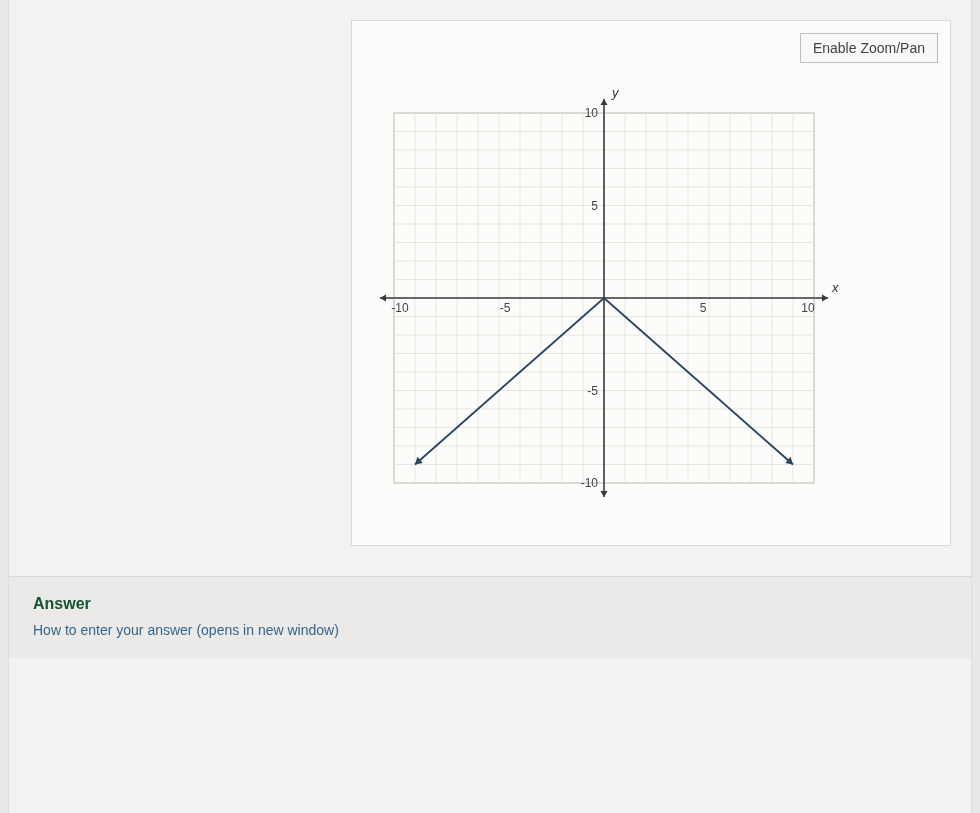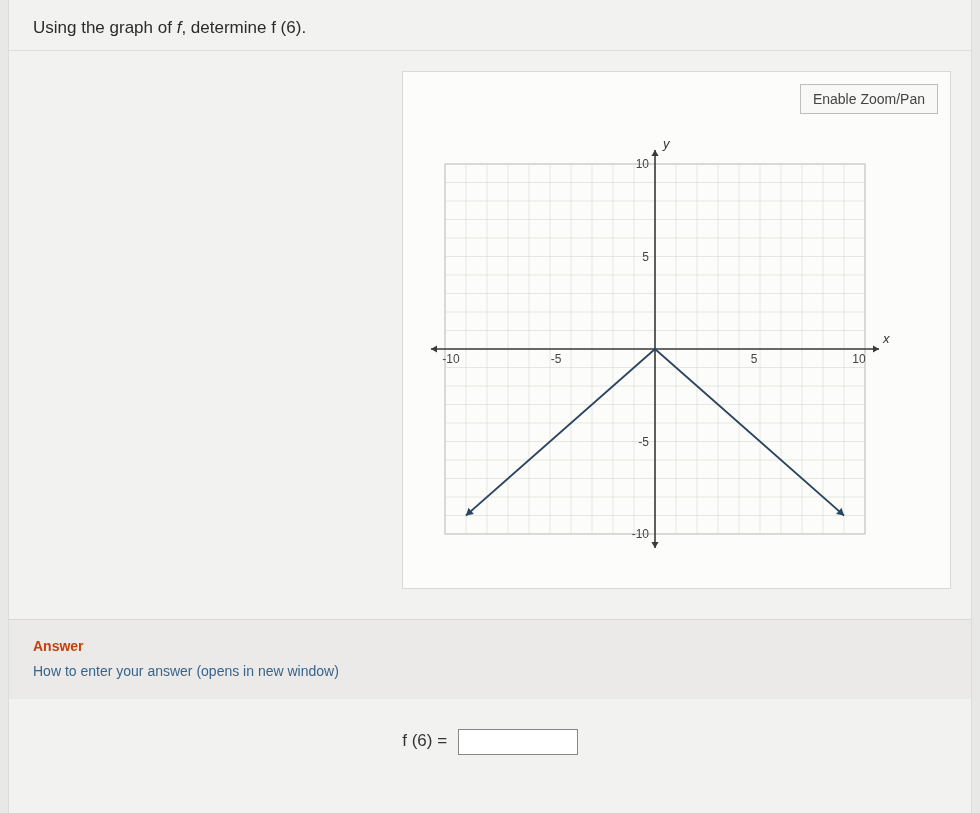--- a/index.html
+++ b/index.html
@@ -31,22 +31,22 @@
     position: relative;
     padding: 20px 20px 30px 20px;
     background: #f2f2f0;
     border-bottom: 1px solid #d8d8d8;
     display: flex;
     justify-content: flex-end;
   }
   .graph-panel {
     background: #fcfcfa;
     border: 1px solid #d8d8d6;
-    width: 549px;
-    padding: 12px 12px 24px 12px;
+    width: 600px;
+    padding: 12px 12px 32px 12px;
     position: relative;
   }
   .zoom-btn {
     position: absolute;
     top: 12px;
     right: 12px;
     background: #f8f8f6;
     border: 1px solid #bdbdbb;
     padding: 6px 12px;
     font-size: 14px;
@@ -58,23 +58,23 @@
     position: relative;
     width: 480px;
     height: 430px;
   }
   .chart-wrap svg { display: block; }
   .answer-section {
     padding: 18px 24px 20px 24px;
     background: #eceae8;
   }
   .answer-section .atitle {
-    font-size: 14px;
+    font-size: 16px;
     font-weight: bold;
-    color: #c2410c;
+    color: #14532d;
   }
   .answer-section .help {
     font-size: 14px;
     color: #36648b;
     cursor: pointer;
     margin-top: 9px;
   }
   .input-row {
     text-align: center;
     padding: 30px 0 30px 0;
@@ -89,23 +89,20 @@
     font-size: 15px;
     padding: 2px 6px;
     vertical-align: middle;
   }
   .eq-label { margin-right: 6px; }
 </style>
 </head>
 <body>
 
 <div class="container">
-  <div class="prompt-row">
-    <span>Using the graph of </span><span class="fn">f</span><span>, determine f (6).</span>
-  </div>
 
   <div class="graph-area">
     <div class="graph-panel">
       <button class="zoom-btn">Enable Zoom/Pan</button>
       <div class="chart-wrap">
         <svg id="chart-svg" width="480" height="430">
             <rect x="30" y="30" width="420" height="370" fill="none" stroke="#b8b8b6" stroke-width="1"></rect>
             <line x1="30" y1="400" x2="30" y2="30" stroke="#d6d6d4" stroke-width="0.6"></line>
             <line x1="51" y1="400" x2="51" y2="30" stroke="#d6d6d4" stroke-width="0.6"></line>
             <line x1="72" y1="400" x2="72" y2="30" stroke="#d6d6d4" stroke-width="0.6"></line>
@@ -170,17 +167,13 @@
           </svg>
       </div>
     </div>
   </div>
 
   <div class="answer-section">
     <div class="atitle">Answer</div>
     <div class="help">How to enter your answer (opens in new window)</div>
   </div>
 
-  <div class="input-row">
-    <span class="eq-label">f (6)  =</span>
-    <input type="text" value="" style="">
-  </div>
 </div>
 
 </body></html>

